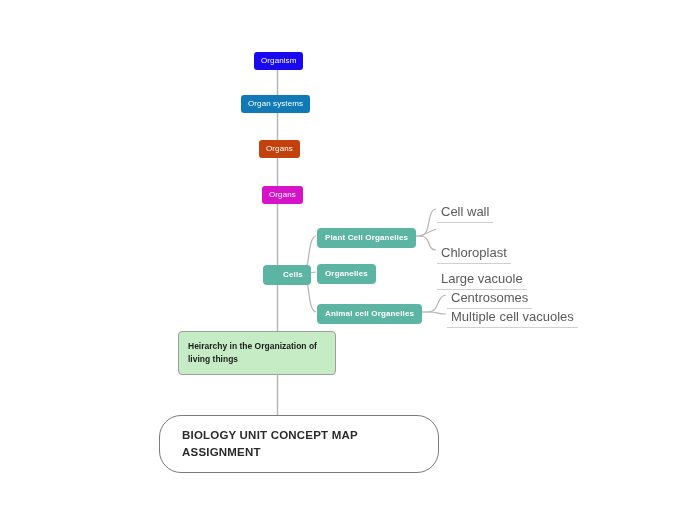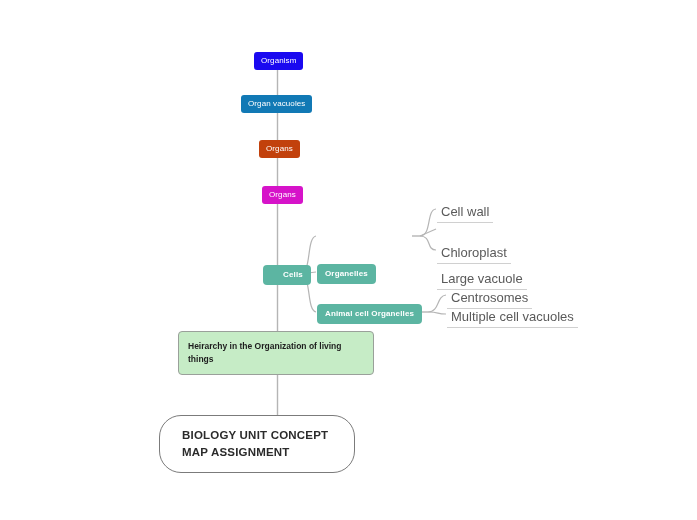--- a/index.html
+++ b/index.html
@@ -115,35 +115,38 @@
       <path d="M 428 312 C 440 312 436 296 446 295" stroke-width="1.2"></path>
       <path d="M 428 312 C 440 312 436 314 446 314" stroke-width="1.2"></path>
     </g>
   </svg>
 
   <div class="node chip chip-organism" style="left:242px; top:52px;margin-left:12px;">
     <span>Organism</span>
   </div>
 
   <div class="node chip chip-organsys" style="left:241px; top:95px;">
-    <span>Organ vacuoles</span>
+    <span>Organ systems</span>
   </div>
 
   <div class="node chip chip-organs" style="left:259px; top:140px;">
     <span>Organs</span>
   </div>
 
   <div class="node chip chip-tissue" style="left:262px; top:186px;">
     <span>Organs</span>
   </div>
 
   <div class="node teal" style="left:263px; top:265px;padding-left:20px;">
     <span>Cells</span>
   </div>
 
+  <div class="node teal" style="left:317px; top:228px;">
+    <span>Plant Cell Organelles</span>
+  </div>
 
   <div class="node teal" style="left:317px; top:264px;">
     <span>Organelles</span>
   </div>
 
   <div class="node teal" style="left:317px; top:304px;">
     <span>Animal cell Organelles</span>
   </div>
 
   <div class="node leaf" style="left:437px; top:202px;">
@@ -156,21 +159,21 @@
     <span>Chloroplast</span>
   </div>
 
   <div class="node leaf" style="left:447px; top:288px;">
     <span>Centrosomes</span>
   </div>
   <div class="node leaf" style="left:447px; top:307px;">
     <span>Multiple cell vacuoles</span>
   </div>
 
-  <div class="node greenbox" style="left:178px; top:331px; width:196px;">
+  <div class="node greenbox" style="left:178px; top:331px; width:158px;">
     <span>Heirarchy in the Organization of living things</span>
   </div>
 
-  <div class="node titlepill" style="left:159px; top:415px; width:196px;">
+  <div class="node titlepill" style="left:159px; top:415px; width:280px;">
     <span>BIOLOGY UNIT CONCEPT MAP ASSIGNMENT</span>
   </div>
 
 </div>
 
 </body></html>

